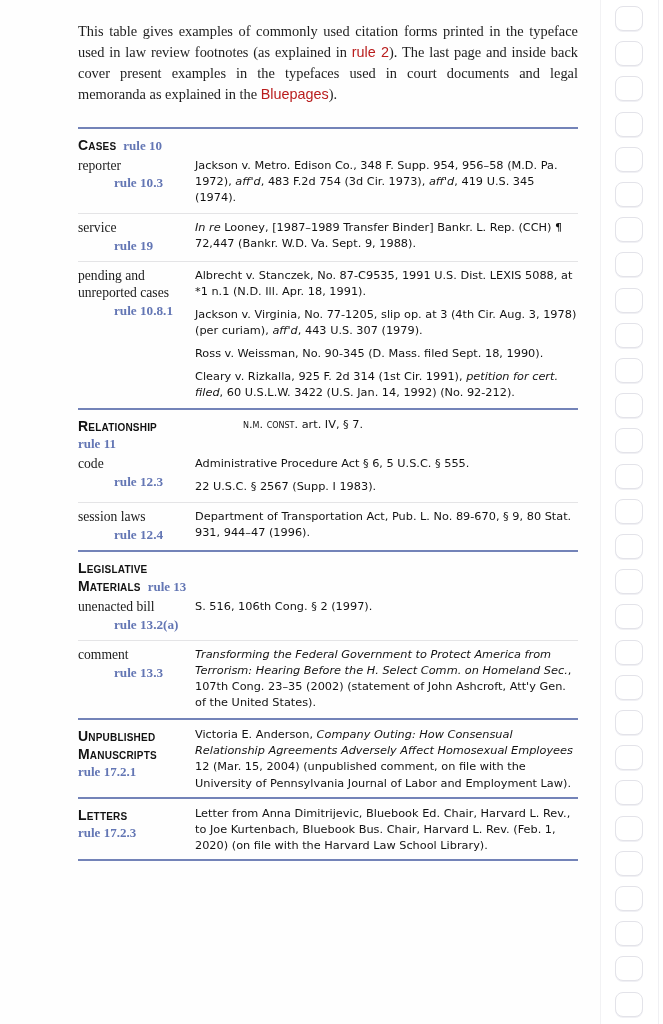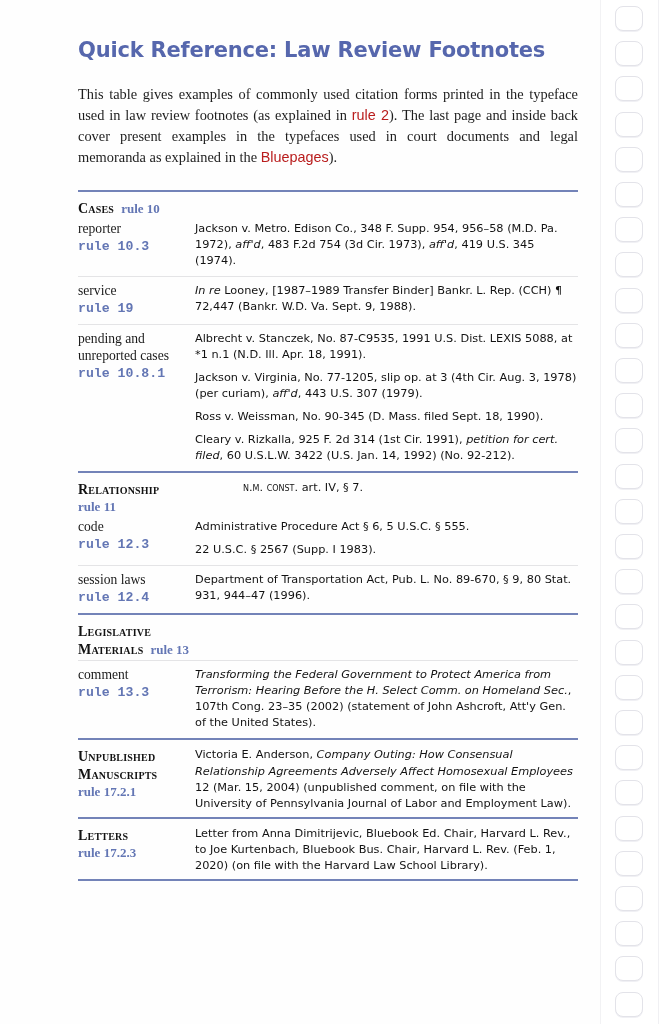--- a/index.html
+++ b/index.html
@@ -93,21 +93,21 @@
 
   
   tr.section-row > td {
     border-top: 2.2px solid #7383b8;
     padding: 7px 0 5px 0;
     vertical-align: top;
   }
   tr.section-row.first > td { border-top: 2.2px solid #7383b8; }
 
   .sect-name {
-    font-family: Liberation Serif, serif;
+    font-family: Liberation Sans, sans-serif;
     font-size: 14px;
     font-weight: bold;
     color: #121212;
     font-variant: small-caps;
     letter-spacing: 0.2px;
     display: inline;
   }
   .sect-rule {
     font-family: "Liberation Serif", serif;
     font-size: 13px;
@@ -136,26 +136,27 @@
 
   td.label-cell { padding-right: 10px; }
   .lbl {
     font-family: "Liberation Serif", serif;
     font-size: 13.6px;
     color: #1a1a1a;
     line-height: 1.25;
     display: block;
   }
   .lbl-rule {
-    font-family: Liberation Mono, monospace;
+    font-family: Liberation Serif, serif;
     font-size: 13.2px;
     font-weight: bold;
     color: #6376b4;
     line-height: 1.3;
     display: block;
+    margin-left: 36px;
   }
 
   td.cite-cell { }
   .cite {
     font-family: "DejaVu Sans", sans-serif;
     font-size: 11.3px;
     line-height: 1.42;
     color: #121212;
     margin: 0 0 0 0;
   }
@@ -213,21 +214,20 @@
       <div class="hole" style="top: 815.6px;"></div>
       <div class="hole" style="top: 850.8px;"></div>
       <div class="hole" style="top: 886px;"></div>
       <div class="hole" style="top: 921.2px;"></div>
       <div class="hole" style="top: 956.4px;"></div>
       <div class="hole" style="top: 991.6px;"></div>
     </div>
 
   <div id="content">
 
-    <h1 class="page-title">Quick Reference: Law Review Footnotes</h1>
 
     <p class="intro"><span>This table gives examples of commonly used citation forms printed in the typeface used in law review footnotes (as explained in </span><span class="rulelink">rule 2</span><span>). The last page and inside back cover present examples in the typefaces used in court documents and legal memoranda as explained in the </span><span class="rulelink">Bluepages</span><span>).</span></p>
 
     <table class="qr">
       <colgroup>
           <col class="c1">
           <col class="c2">
         </colgroup>
       <tbody id="table-body">
           <tr class="section-row first">
@@ -286,20 +286,29 @@
               <span class="lbl-rule">rule 12.4</span>
             </td>
             <td class="cite-cell">
               <p class="cite">Department of Transportation Act, Pub. L. No. 89-670, § 9, 80 Stat. 931, 944–47 (1996).</p>
             </td>
           </tr>
           <tr class="section-row">
             <td class="sect-cell"><span class="sect-name">Legislative Materials</span><span class="sect-rule">rule 13</span></td>
             <td class="cite-cell sect-cite"></td>
           </tr>
+          <tr class="data-row nodivider">
+            <td class="label-cell">
+              <span class="lbl">unenacted bill</span>
+              <span class="lbl-rule">rule 13.2(a)</span>
+            </td>
+            <td class="cite-cell">
+              <p class="cite">S. 516, 106th Cong. § 2 (1997).</p>
+            </td>
+          </tr>
           <tr class="data-row">
             <td class="label-cell">
               <span class="lbl">comment</span>
               <span class="lbl-rule">rule 13.3</span>
             </td>
             <td class="cite-cell">
               <p class="cite"><i>Transforming the Federal Government to Protect America from Terrorism: Hearing Before the H. Select Comm. on Homeland Sec.</i>, 107th Cong. 23–35 (2002) (statement of John Ashcroft, Att'y Gen. of the United States).</p>
             </td>
           </tr>
           <tr class="section-row">

